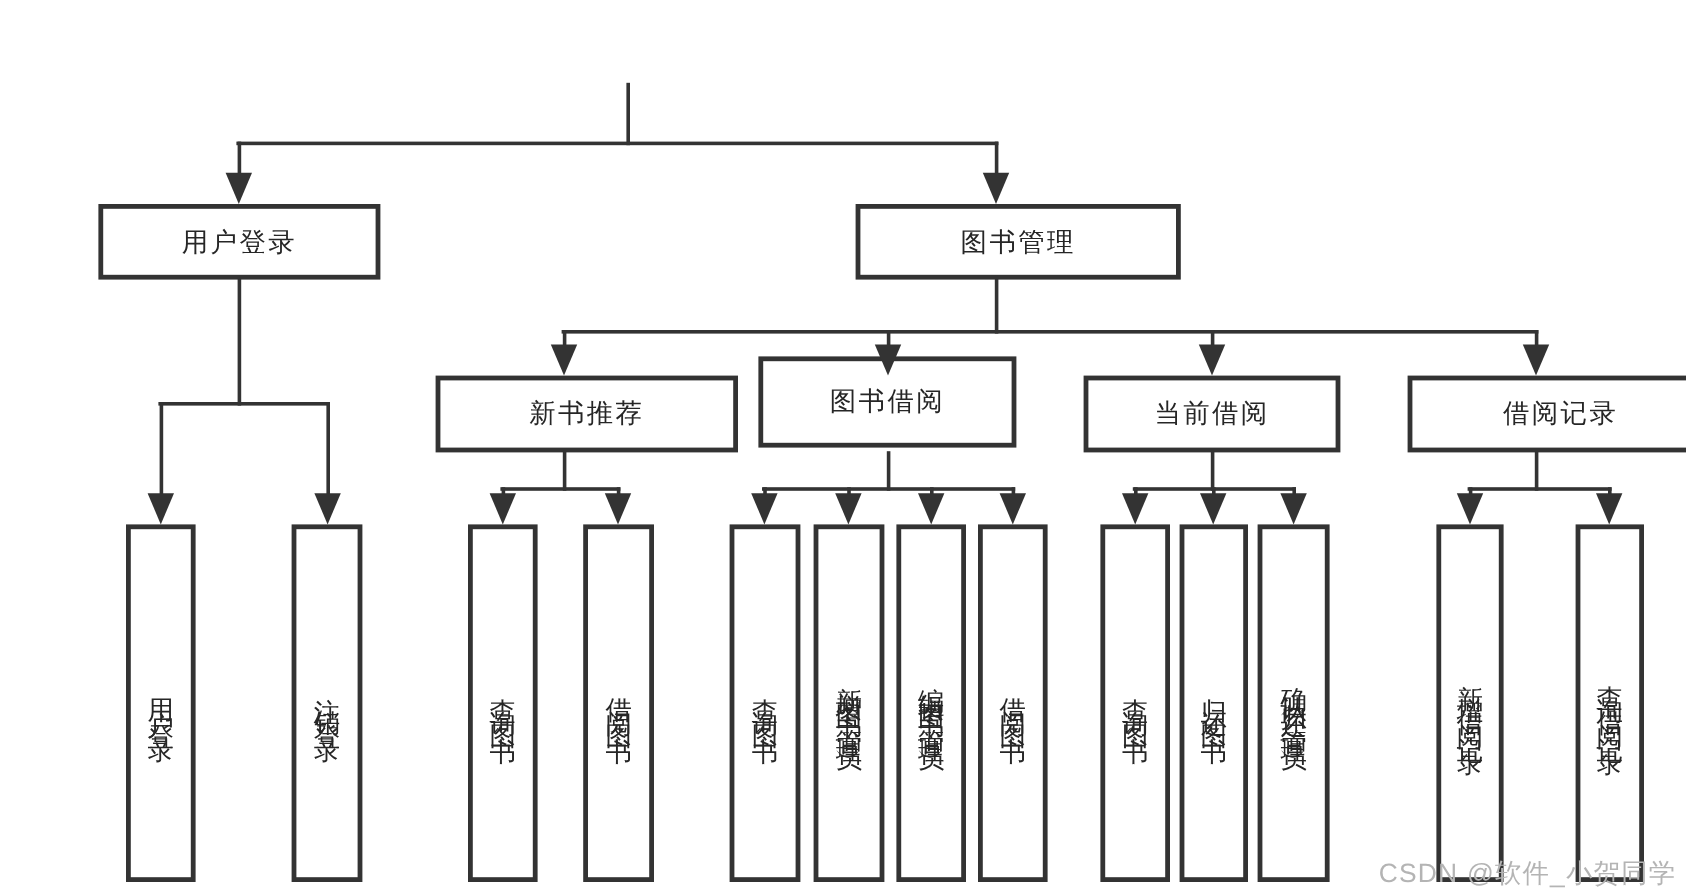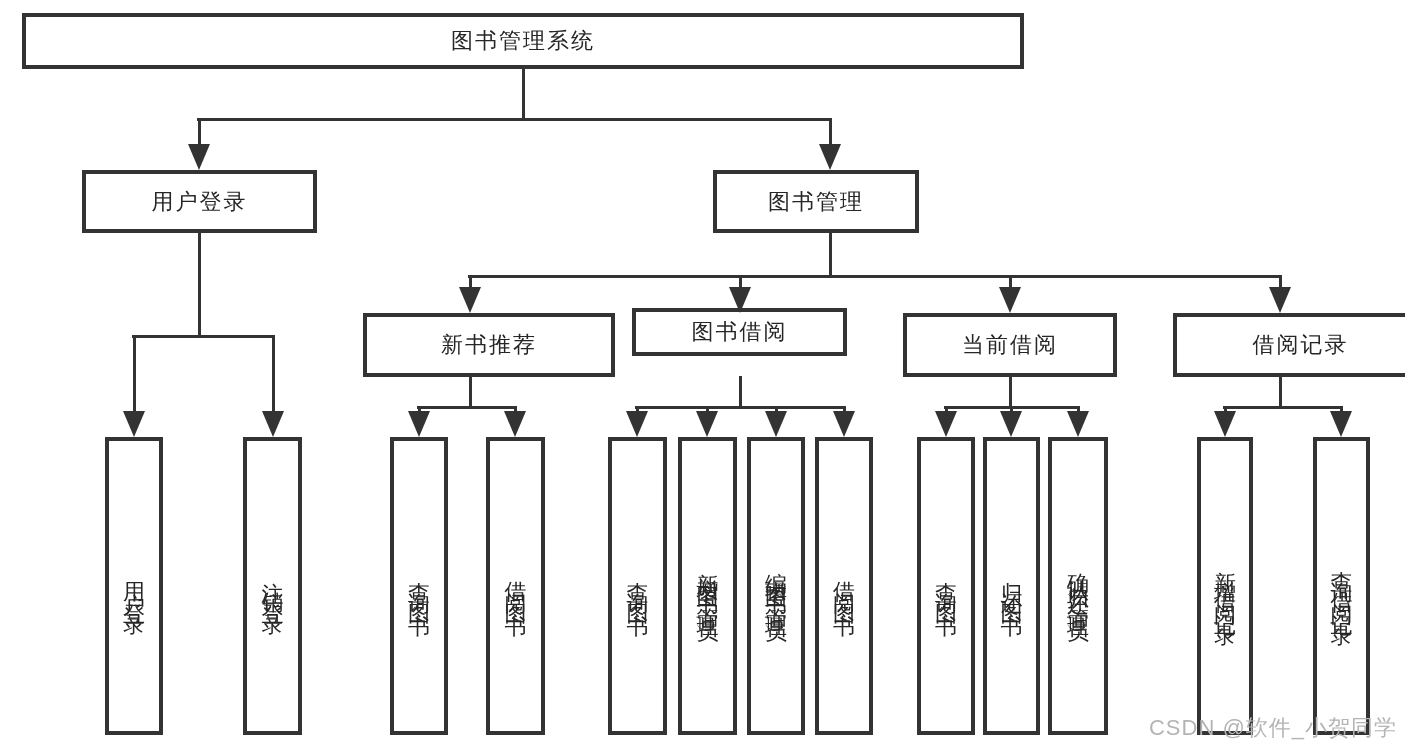--- a/index.html
+++ b/index.html
@@ -48,35 +48,32 @@
     position:absolute;right:8px;bottom:4px;
     font-size:22px;color:var(--wm,#b4b4b4);
     letter-spacing:1px;white-space:nowrap;
   }
 </style>
 </head>
 <body>
 
 <div id="diagram">
 
-  <div class="hbox" style="left:22px;top:13px;width:1002px;height:56px">
-    <span class="hlabel">图书管理系统</span>
-  </div>
 
   <div class="hbox" style="left:82px;top:170px;width:235px;height:63px">
     <span class="hlabel">用户登录</span>
   </div>
-  <div class="hbox" style="left:713px;top:170px;width:206px;height:63px">
+  <div class="hbox" style="left:713px;top:170px;width:271px;height:63px">
     <span class="hlabel">图书管理</span>
   </div>
 
   <div class="hbox" style="left:363px;top:313px;width:252px;height:64px">
     <span class="hlabel">新书推荐</span>
   </div>
-  <div class="hbox" style="left:632px;top:308px;width:215px;height:48px">
+  <div class="hbox" style="left:632px;top:297px;width:215px;height:76px">
     <span class="hlabel">图书借阅</span>
   </div>
   <div class="hbox" style="left:903px;top:313px;width:214px;height:64px">
     <span class="hlabel">当前借阅</span>
   </div>
   <div class="hbox" style="left:1173px;top:313px;width:255px;height:64px">
     <span class="hlabel">借阅记录</span>
   </div>
 
   <div class="vbox" style="left:105px;top:437px;width:58px;height:298px">

